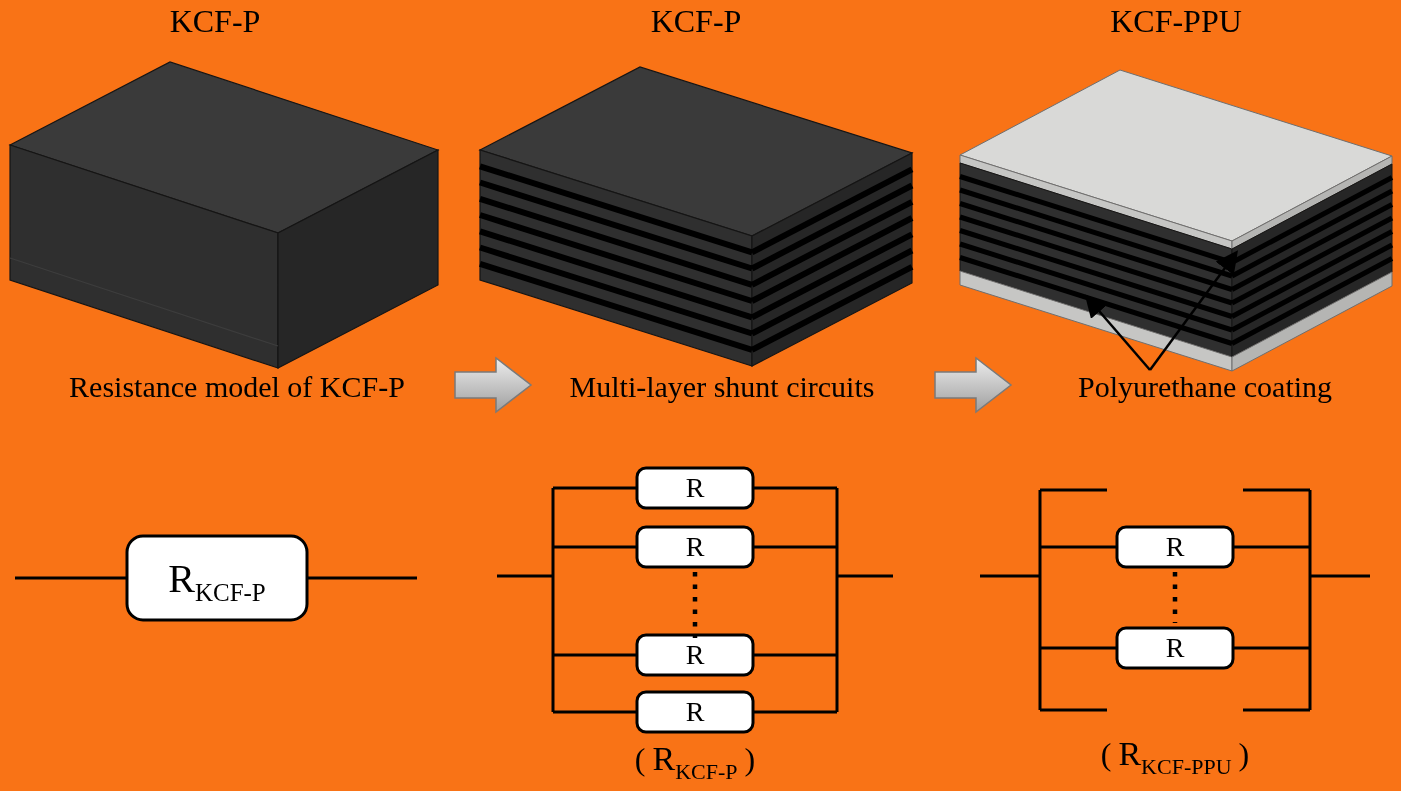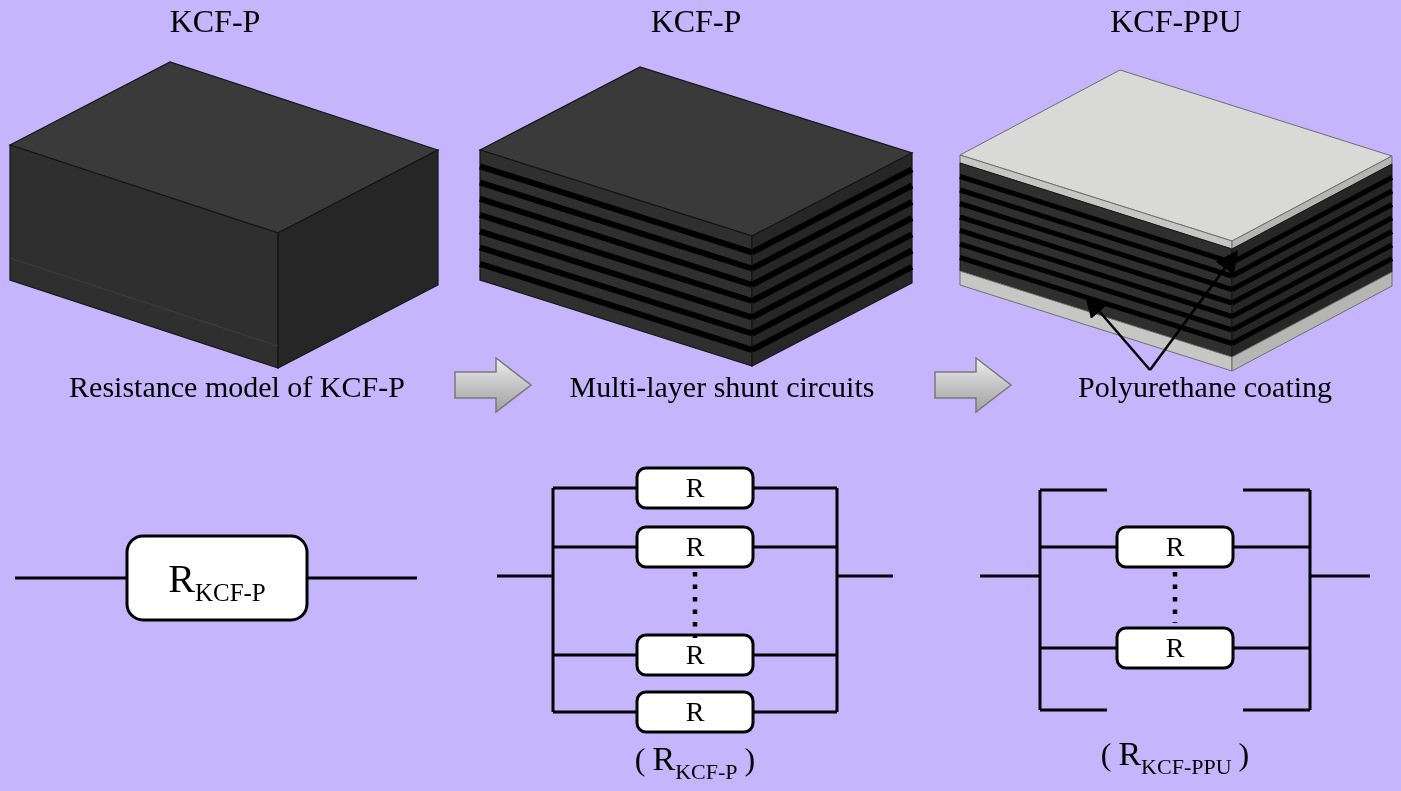--- a/index.html
+++ b/index.html
@@ -1,20 +1,20 @@
 <!DOCTYPE html>
 <html><head>
 <meta charset="utf-8">
 <style>
   html, body { margin: 0; padding: 0; background: #ffffff; }
   .page {
     position: relative;
     width: 1401px;
     height: 791px;
-    background: #c4b5fd;
+    background: #f97316;
     overflow: hidden;
   }
   svg { display: block; }
   text {
     font-family: "Liberation Serif", "DejaVu Serif", serif;
     fill: #000000;
   }
 </style>
 </head>
 <body>

